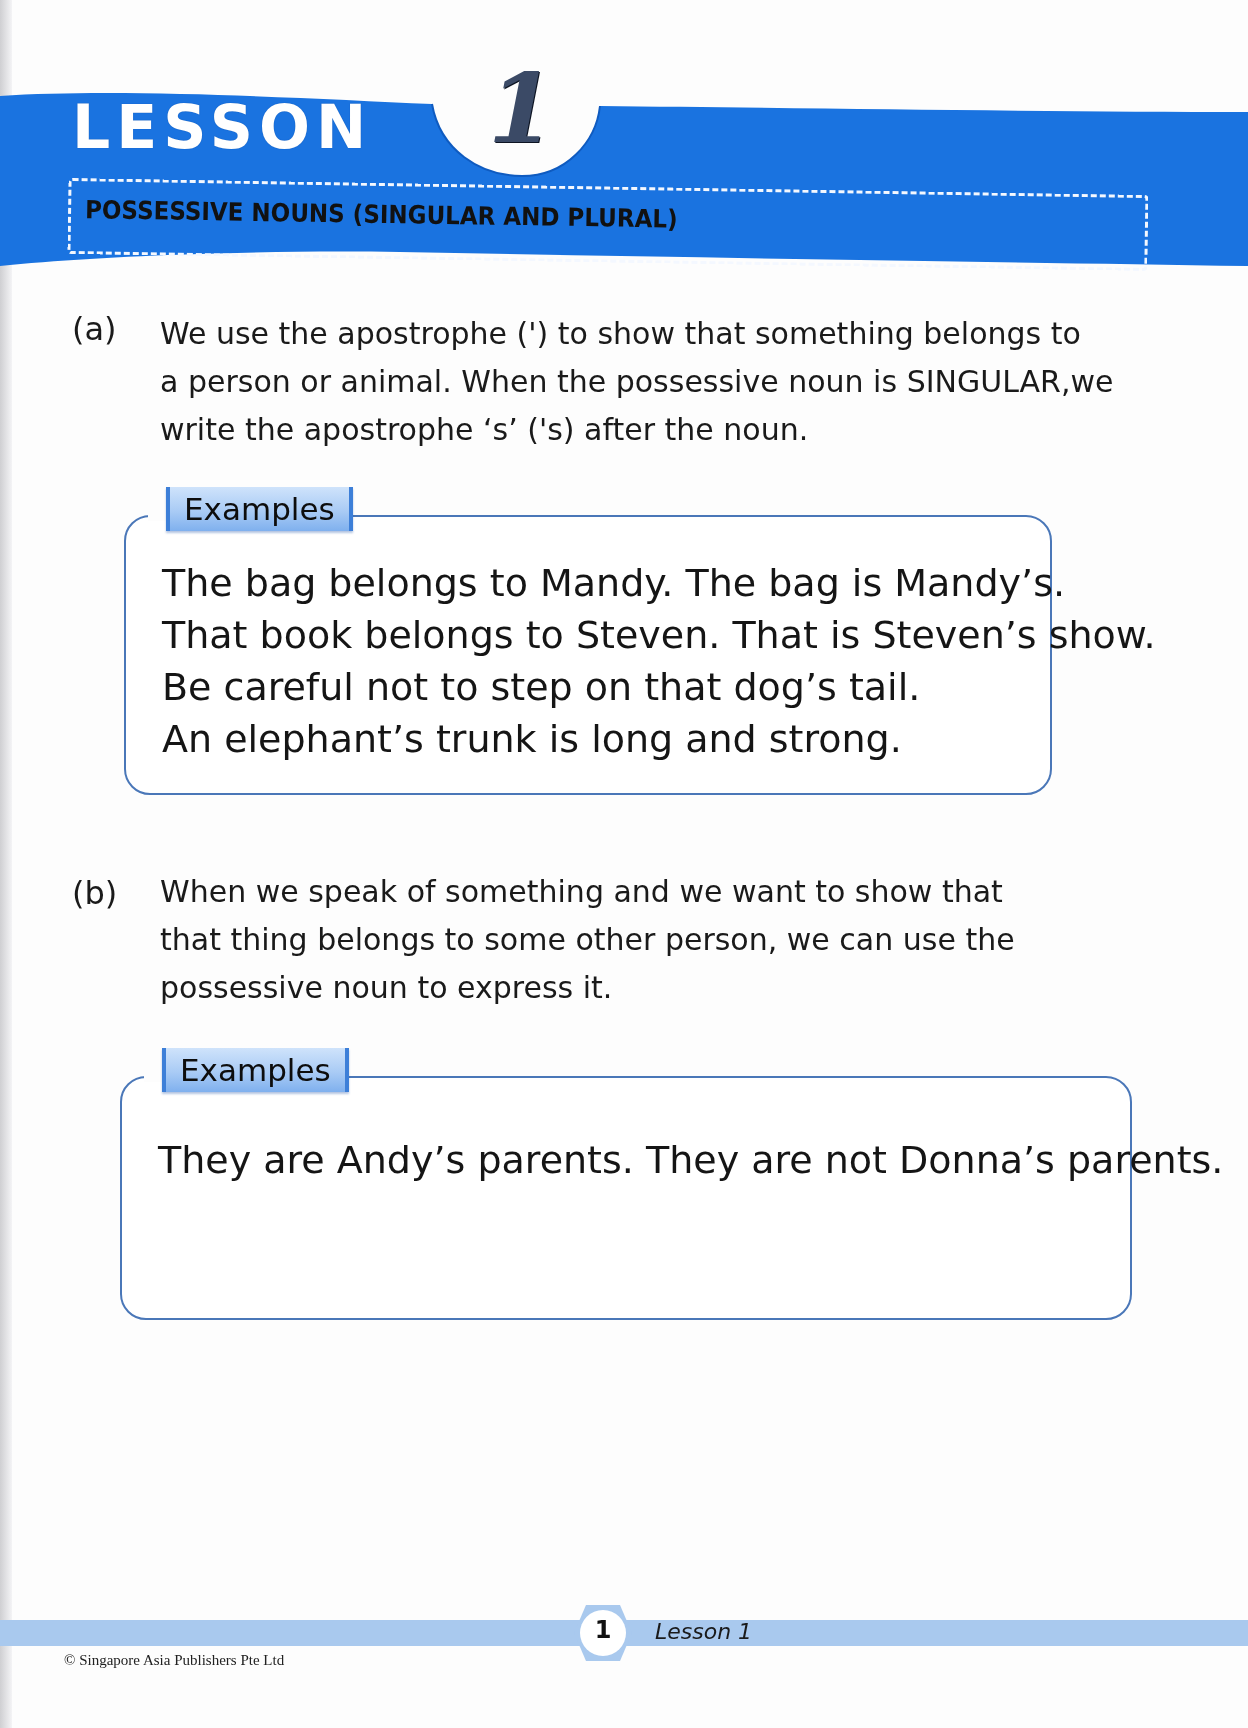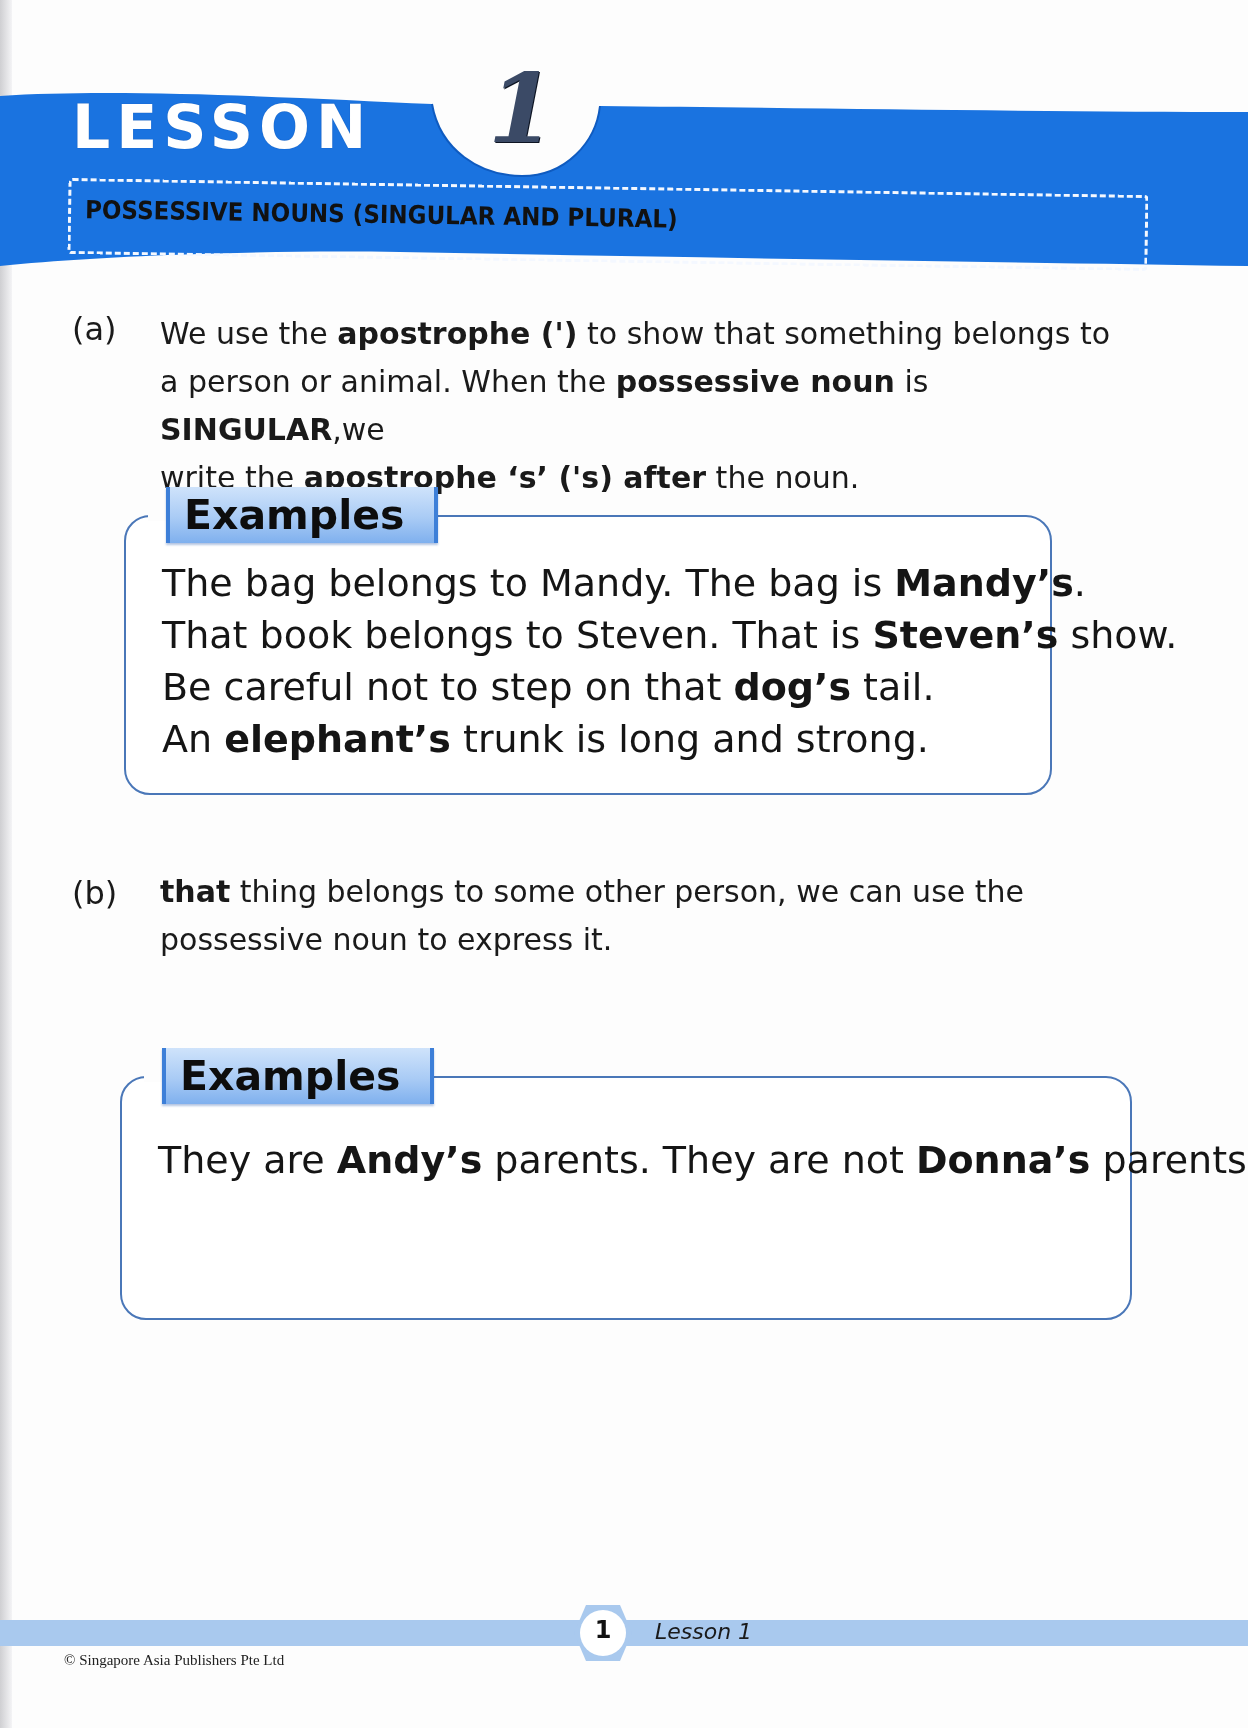--- a/index.html
+++ b/index.html
@@ -44,33 +44,33 @@
     position: absolute; left: 0; width: 1248px;
   }
   .section-label {
     position: absolute; left: 72px;
     font-size: 32px; color: #1a1a1a;
   }
   .section-text {
     position: absolute; left: 160px; width: 990px;
     font-size: 30px; line-height: 48px; color: #1a1a1a;
   }
-  .b { font-weight: bold; margin-top: 16px; }
+  .b { font-weight: normal; margin-top: 16px; }
   
   .ex-box {
     position: absolute;
     border: 2px solid #4a77b8; border-radius: 26px;
     background: #ffffff;
   }
   .ex-tab {
     position: absolute; left: 40px; top: -30px;
-    padding: 4px 30px 4px 14px;
+    padding: 4px 14px 4px 14px;
     background: linear-gradient(to bottom, #cfe3fb 0%, #a9cbf5 55%, #7fb0ee 100%);
     border-left: 4px solid #3d7fd8; border-right: 4px solid #3d7fd8;
-    font-weight: bold; font-size: 41px; color: #0d0d0d;
+    font-weight: normal; font-size: 31px; color: #0d0d0d;
     box-shadow: 0 2px 2px rgba(40,90,170,0.35);
   }
   .ex-tab-mask {
     position: absolute; left: 22px; top: -4px; width: 200px; height: 8px; background: #fdfdfd;
   }
   .ex-lines {
     position: absolute; left: 36px;
     font-size: 38px; line-height: 52px; color: #151515; white-space: nowrap;
   }
   
@@ -127,20 +127,21 @@
       <div><span>The bag belongs to Mandy. The bag is </span><span class="b">Mandy’s</span><span>.</span></div>
       <div><span>That book belongs to Steven. That is </span><span class="b">Steven’s</span><span> show.</span></div>
       <div><span>Be careful not to step on that </span><span class="b">dog’s</span><span> tail.</span></div>
       <div><span>An </span><span class="b">elephant’s</span><span> trunk is long and strong.</span></div>
     </div>
 </div>
 
 <div class="section">
   <div class="section-label" style="top:874px">(b)</div>
   <div class="section-text" style="top:868px;width:990px;text-align:justify">
+      <div><span>When we speak of something and we want to show that</span></div>
       <div><span class="b">that</span><span> thing belongs to some other person, we can use the</span></div>
       <div><span>possessive noun to express it.</span></div>
     </div>
 </div>
 
 <div class="ex-box" style="left:120px;top:1076px;width:1008px;height:240px">
   <div class="ex-tab-mask"></div>
   <div class="ex-tab">Examples</div>
   <div class="ex-lines" style="top:56px;left:36px">
       <div><span>They are </span><span class="b">Andy’s</span><span> parents. They are not </span><span class="b">Donna’s</span><span> parents.</span></div>

